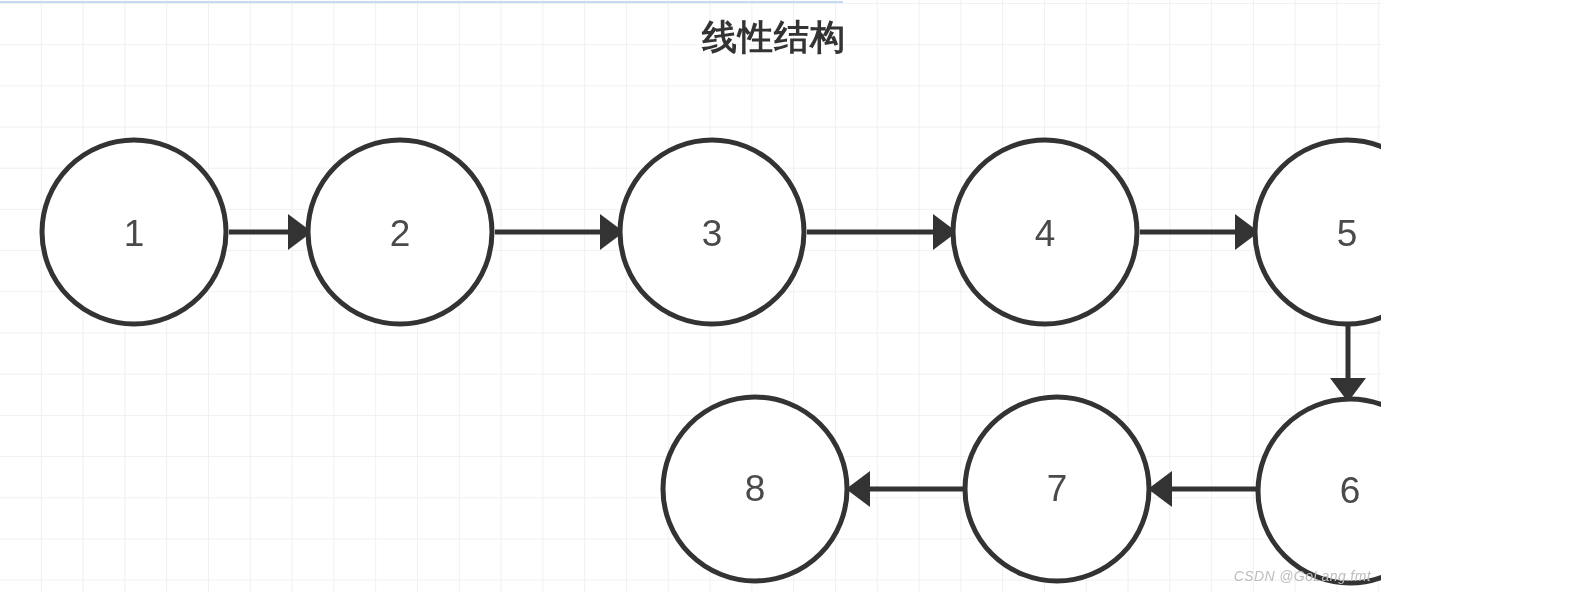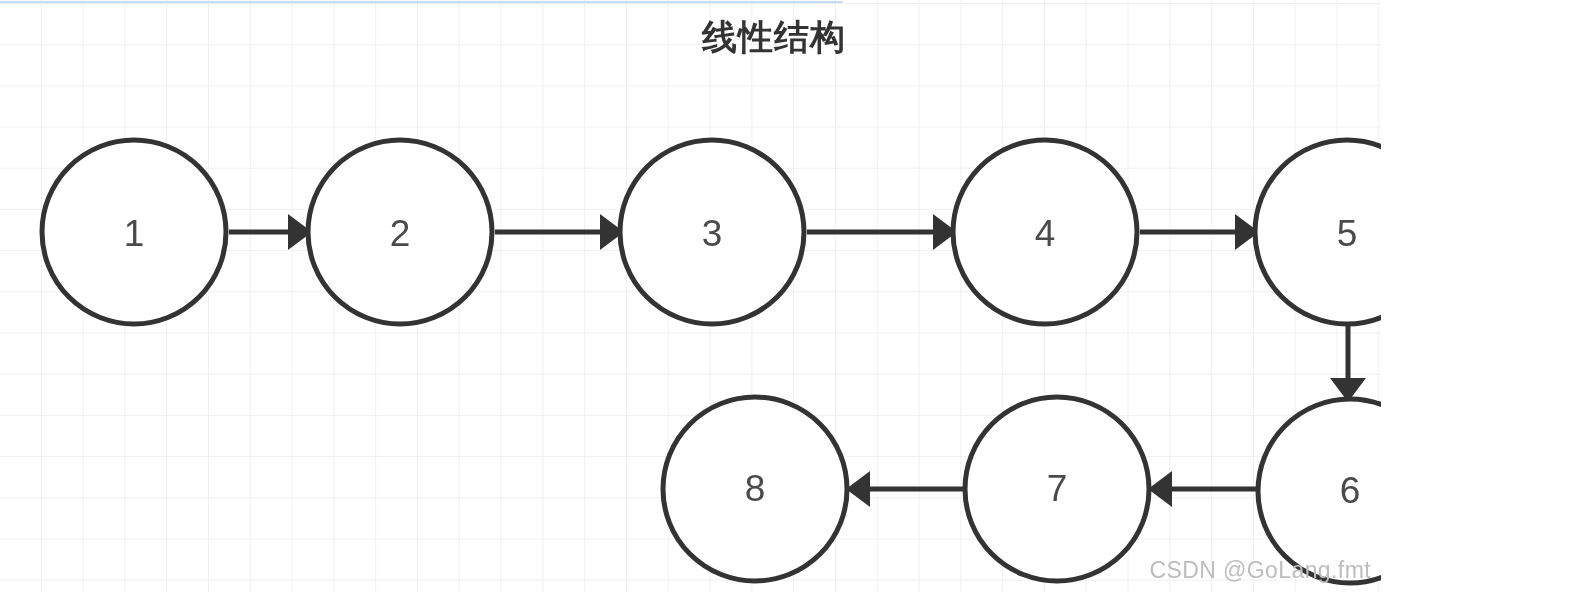--- a/index.html
+++ b/index.html
@@ -67,24 +67,25 @@
     stroke-width: 5;
     fill: none;
   }
   .edge-head {
     fill: #333333;
   }
   #watermark {
     position: absolute;
     right: 10px;
     bottom: 8px;
-    font-size: 23px;
+    font-size: 14px;
     color: #bdbdbd;
     letter-spacing: 0.4px;
     white-space: nowrap;
+    font-style: italic;
   }
 </style>
 </head>
 <body>
 
 <div id="canvas">
 
   <div id="top-rule"></div>
 
   <div id="diagram-title">线性结构</div>

